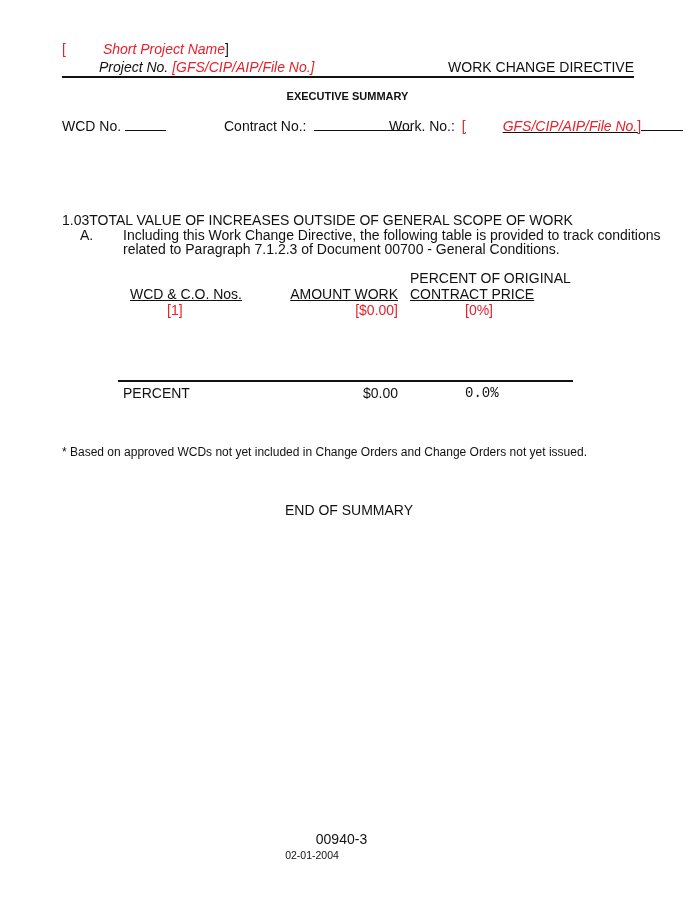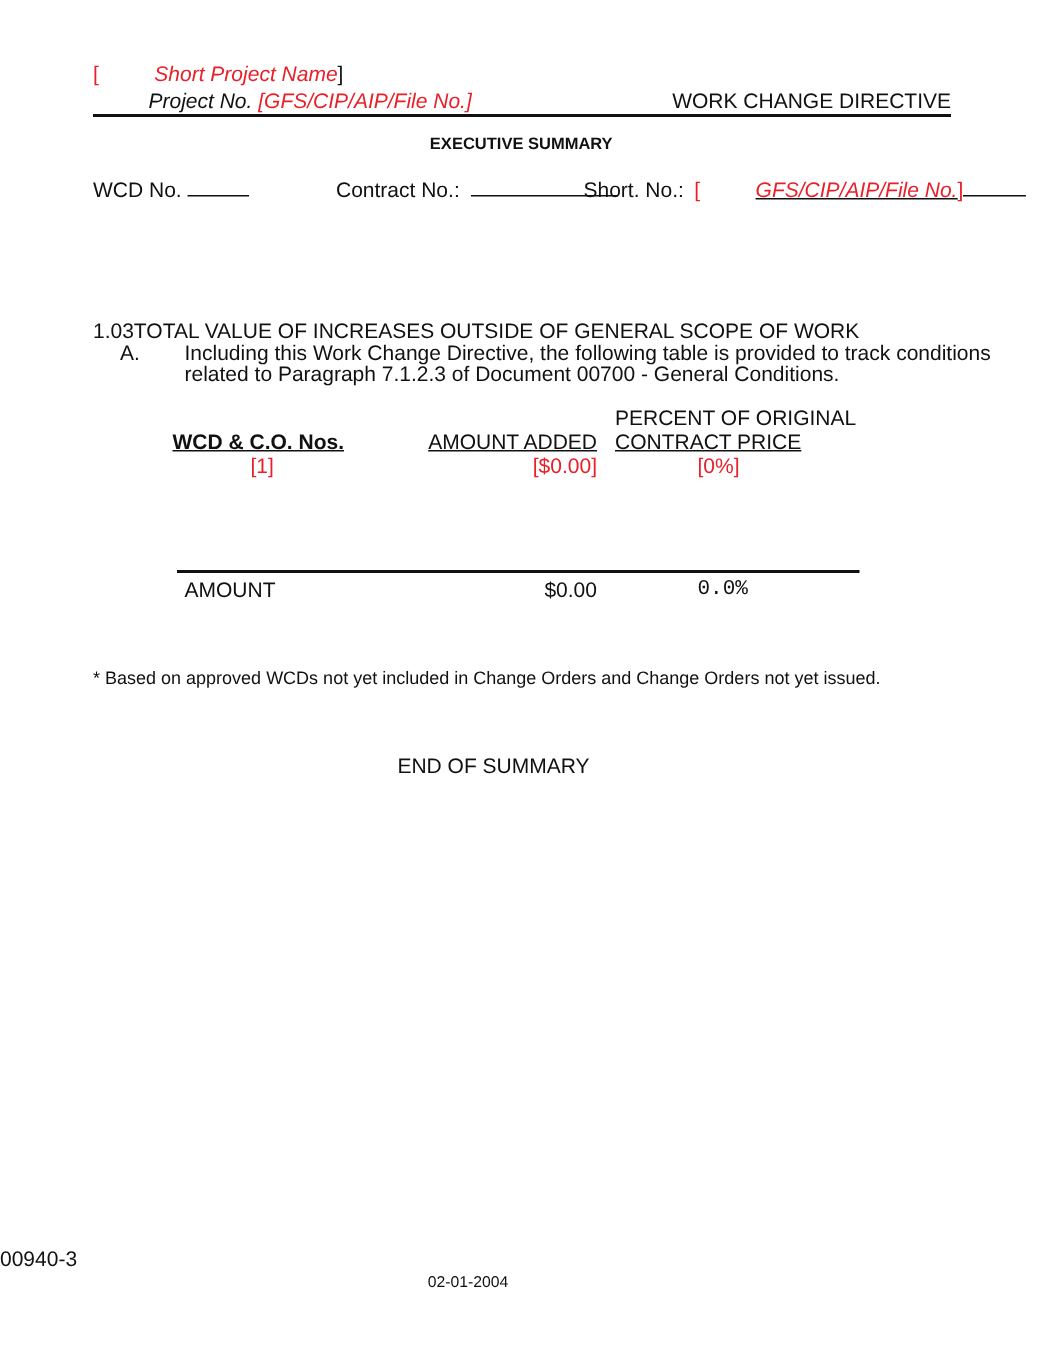--- a/index.html
+++ b/index.html
@@ -30,41 +30,41 @@
 
 <div class="abs f14" style="left:62px; top:117px;">
   <span>WCD No.</span>
   <span class="blank" style="width:41px;"></span>
 </div>
 <div class="abs f14" style="left:184px; top:117px;margin-left:40px;">
   <span>Contract No.:</span>
   <span class="blank" style="width:98px; margin-left:4px;"></span>
 </div>
 <div class="abs f14" style="left:389px; top:117px;">
-  <span>Short. No.:</span>
+  <span>Work. No.:</span>
   <span class="u" style="margin-left:3px;"><span class="red">[</span><span class="red it">GFS/CIP/AIP/File No.</span><span class="red">]</span></span><span class="blank" style="width:42px;"></span>
 </div>
 
 <div class="abs f14" style="left:62px; top:212px;">1.03TOTAL VALUE OF INCREASES OUTSIDE OF GENERAL SCOPE OF WORK</div>
 <div class="abs f14" style="left:80px; top:227px;">A.</div>
 <div class="abs f14" style="left:123px; top:227px;">Including this Work Change Directive, the following table is provided to track conditions</div>
 <div class="abs f14" style="left:123px; top:241px;">related to Paragraph 7.1.2.3 of Document 00700 - General Conditions.</div>
 
-<div class="abs f14 u" style="left:115px; top:286px;font-weight:bold;">WCD &amp; C.O. Nos.</div>
-<div class="abs f14 u" style="right:297px; top:286px;">AMOUNT ADDED</div>
+<div class="abs f14 u" style="left:130px; top:286px;">WCD &amp; C.O. Nos.</div>
+<div class="abs f14 u" style="right:297px; top:286px;">AMOUNT WORK</div>
 <div class="abs f14" style="left:410px; top:270px;">PERCENT OF ORIGINAL</div>
 <div class="abs f14 u" style="left:410px; top:286px;">CONTRACT PRICE</div>
 
 <div class="abs f14 red" style="left:167px; top:302px;">[1]</div>
 <div class="abs f14 red" style="right:297px; top:302px;">[$0.00]</div>
 <div class="abs f14 red" style="left:465px; top:302px;">[0%]</div>
 
 <div class="totals-rule"></div>
-<div class="abs f14" style="left:123px; top:385px;">AMOUNT</div>
+<div class="abs f14" style="left:123px; top:385px;">PERCENT</div>
 <div class="abs f14" style="right:297px; top:385px;">$0.00</div>
 <div class="abs f14" style="left:465px; top:385px;font-family:Liberation Mono, monospace;">0.0%</div>
 
 <div class="abs" style="left:62px; top:445px; font-size:12px;">* Based on approved WCDs not yet included in Change Orders and Change Orders not yet issued.</div>
 
-<div class="abs f14" style="left:0; width:658px; text-align:center; top:502px;">END OF SUMMARY</div>
+<div class="abs f14" style="left:0; width:658px; text-align:center; top:502px;padding-left:20px;">END OF SUMMARY</div>
 
-<div class="abs f14" style="left:0; width:683px; top:831px;">00940-3</div>
+<div class="abs f14" style="left:0; width:683px; text-align:center; top:831px;">00940-3</div>
 <div class="abs" style="left:0; width:624px; text-align:center; top:849px; font-size:10.5px;">02-01-2004</div>
 
 </body></html>

